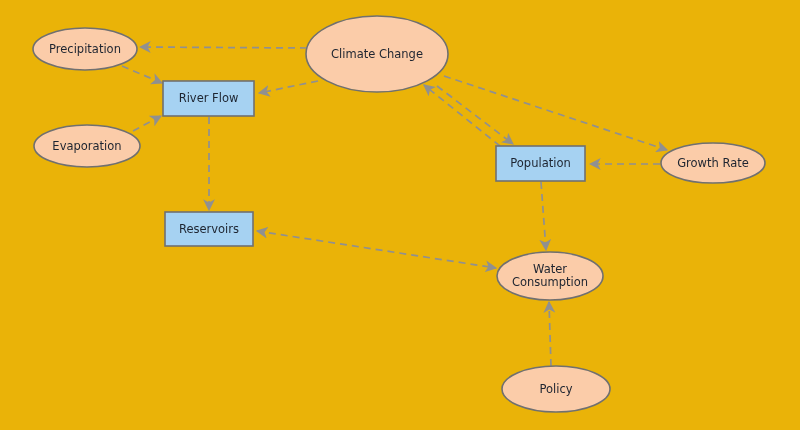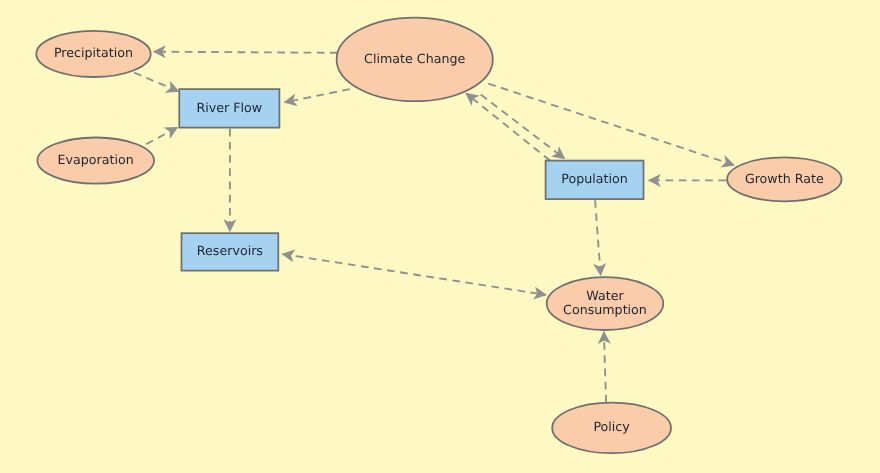--- a/index.html
+++ b/index.html
@@ -8,21 +8,21 @@
     padding: 0;
     background: #ffffff;
   }
   body {
     font-family: "DejaVu Sans", sans-serif;
   }
   #diagram-canvas {
     position: relative;
     width: 800px;
     height: 430px;
-    background: #fef9c3;
+    background: #eab308;
     overflow: hidden;
   }
   #diagram-svg {
     display: block;
     width: 800px;
     height: 430px;
   }
   .node-shape {
     stroke: #707070;
     stroke-width: 1.6;

